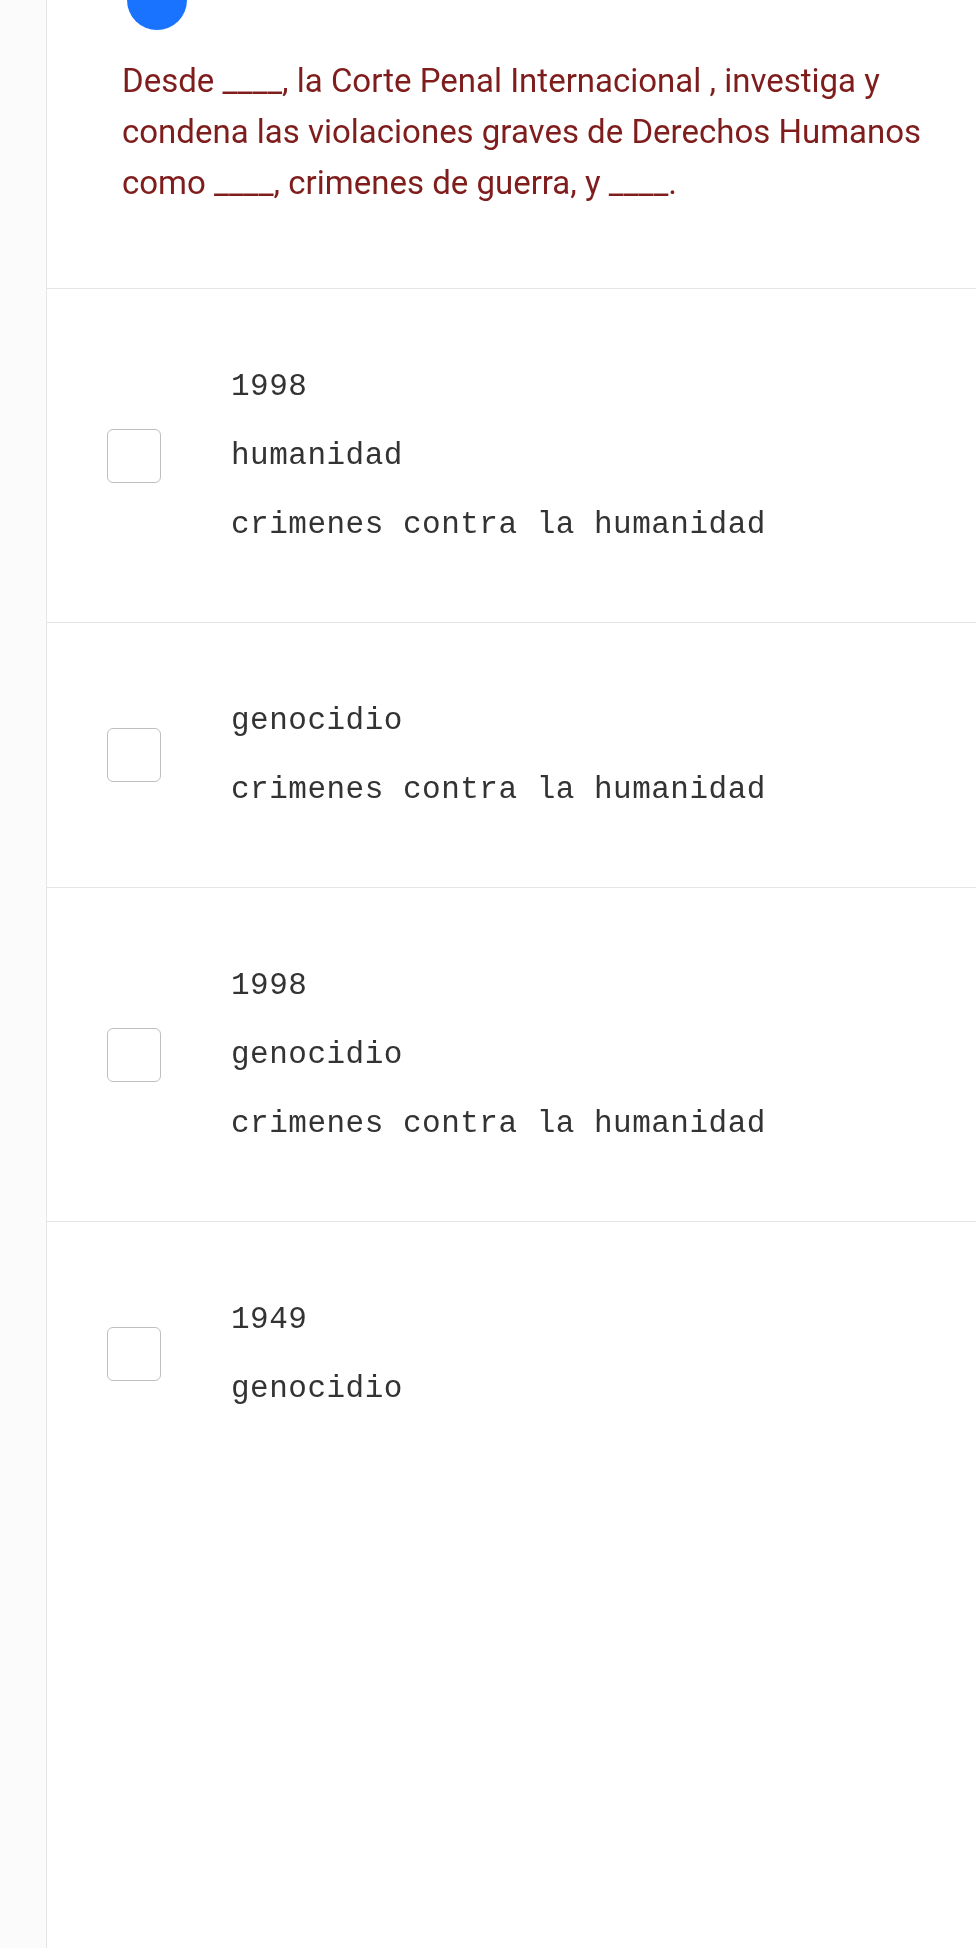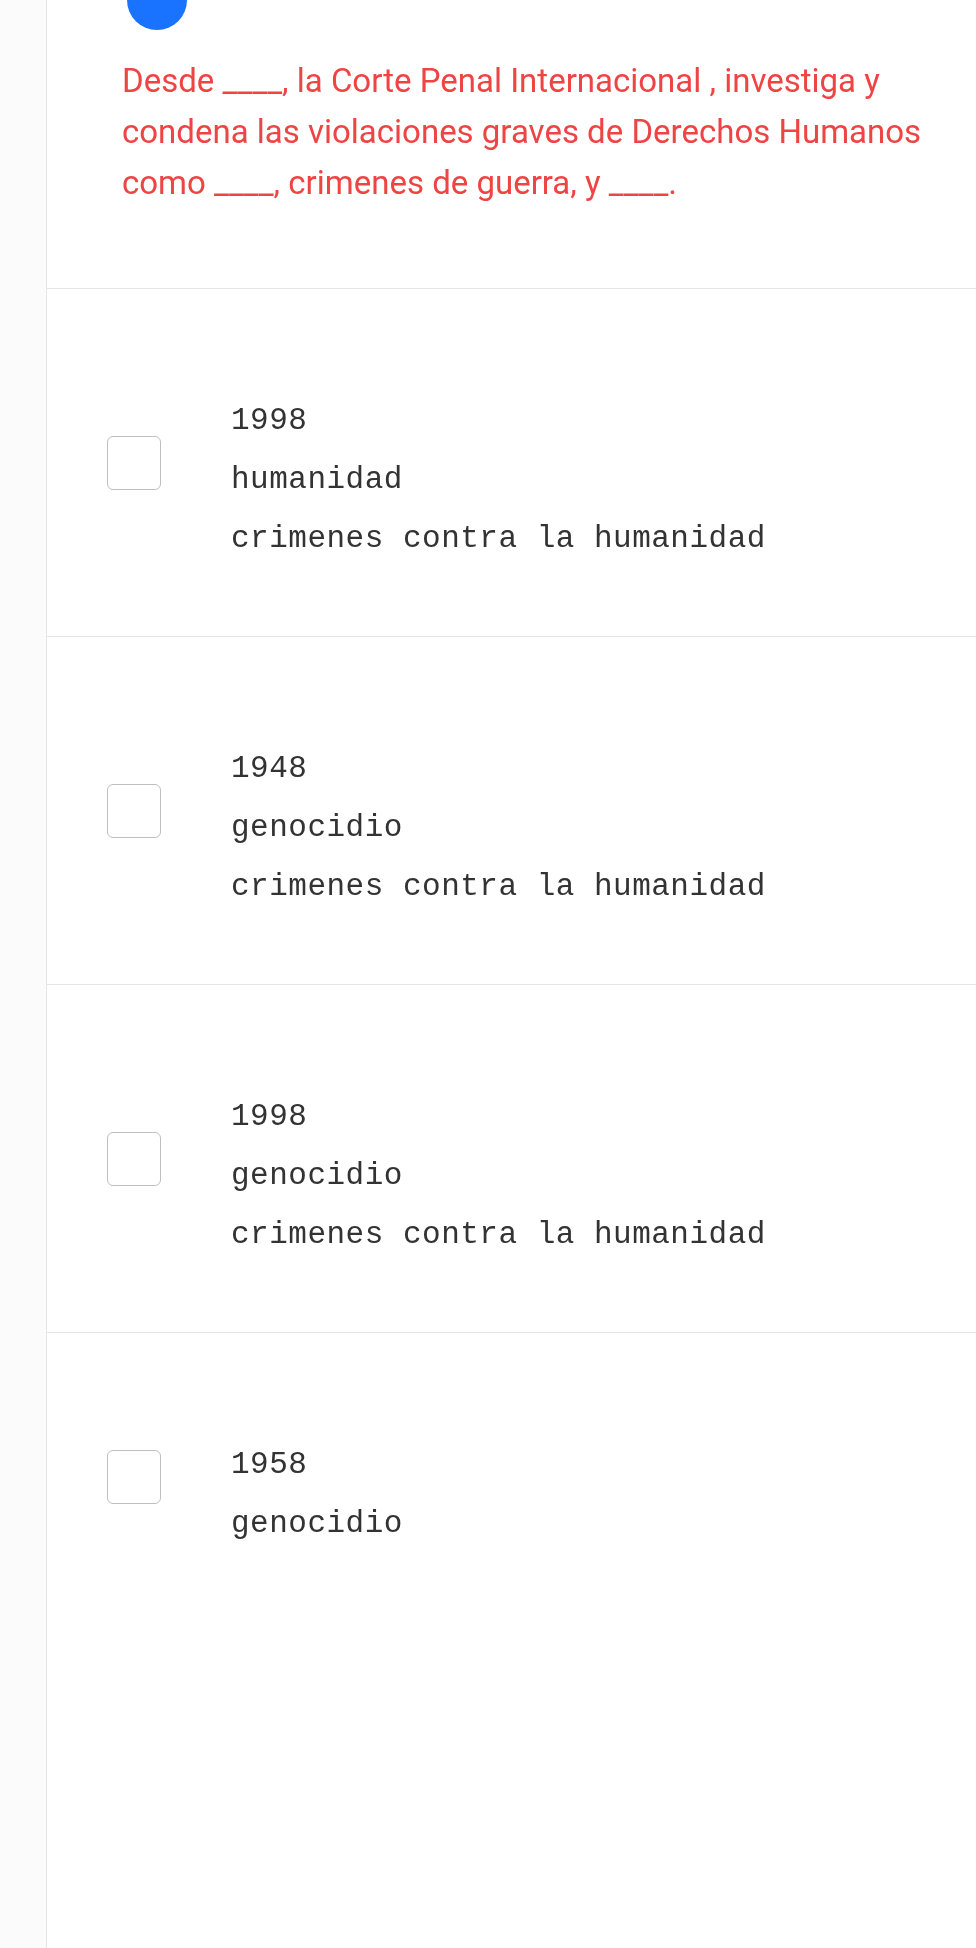--- a/index.html
+++ b/index.html
@@ -32,21 +32,21 @@
     background: #1a73ff;
     z-index: 2;
   }
   .question-block {
     padding: 90px 50px 80px 75px;
     border-bottom: 1px solid #e5e5e5;
   }
   .question-text {
     font-size: 33px;
     line-height: 1.55;
-    color: #ef4444;
+    color: #7f1d1d;
     font-weight: 400;
     letter-spacing: 0px;
   }
   .option-block {
     padding: 80px 20px 80px 60px;
     border-bottom: 1px solid #e5e5e5;
     display: flex;
     align-items: center;
     gap: 70px;
   }
@@ -59,22 +59,21 @@
     height: 54px;
     border: 1.5px solid #bfbfbf;
     border-radius: 6px;
     background: #fff;
     flex: 0 0 auto;
     cursor: pointer;
   }
   .option-lines {
     display: flex;
     flex-direction: column;
-    gap: 24px;
-    margin-top: 34px;
+    gap: 34px;
   }
   .option-line {
     font-family: "SFMono-Regular", Consolas, "Liberation Mono", Menlo, monospace;
     font-size: 31px;
     color: #333;
     letter-spacing: 0.5px;
     white-space: nowrap;
   }
   .q-first {
     padding-top: 55px;
@@ -98,36 +97,35 @@
     <div class="option-lines">
       <div class="option-line">1998</div>
       <div class="option-line">humanidad</div>
       <div class="option-line">crimenes contra la humanidad</div>
     </div>
   </div>
 
   <div class="option-block">
     <div class="checkbox"></div>
     <div class="option-lines">
-      <div class="option-line">1948</div>
       <div class="option-line">genocidio</div>
       <div class="option-line">crimenes contra la humanidad</div>
     </div>
   </div>
 
   <div class="option-block">
     <div class="checkbox"></div>
     <div class="option-lines">
       <div class="option-line">1998</div>
       <div class="option-line">genocidio</div>
       <div class="option-line">crimenes contra la humanidad</div>
     </div>
   </div>
 
   <div class="option-block">
     <div class="checkbox"></div>
     <div class="option-lines">
-      <div class="option-line">1958</div>
+      <div class="option-line">1949</div>
       <div class="option-line">genocidio</div>
     </div>
   </div>
 
 </div>
 
 </body></html>

